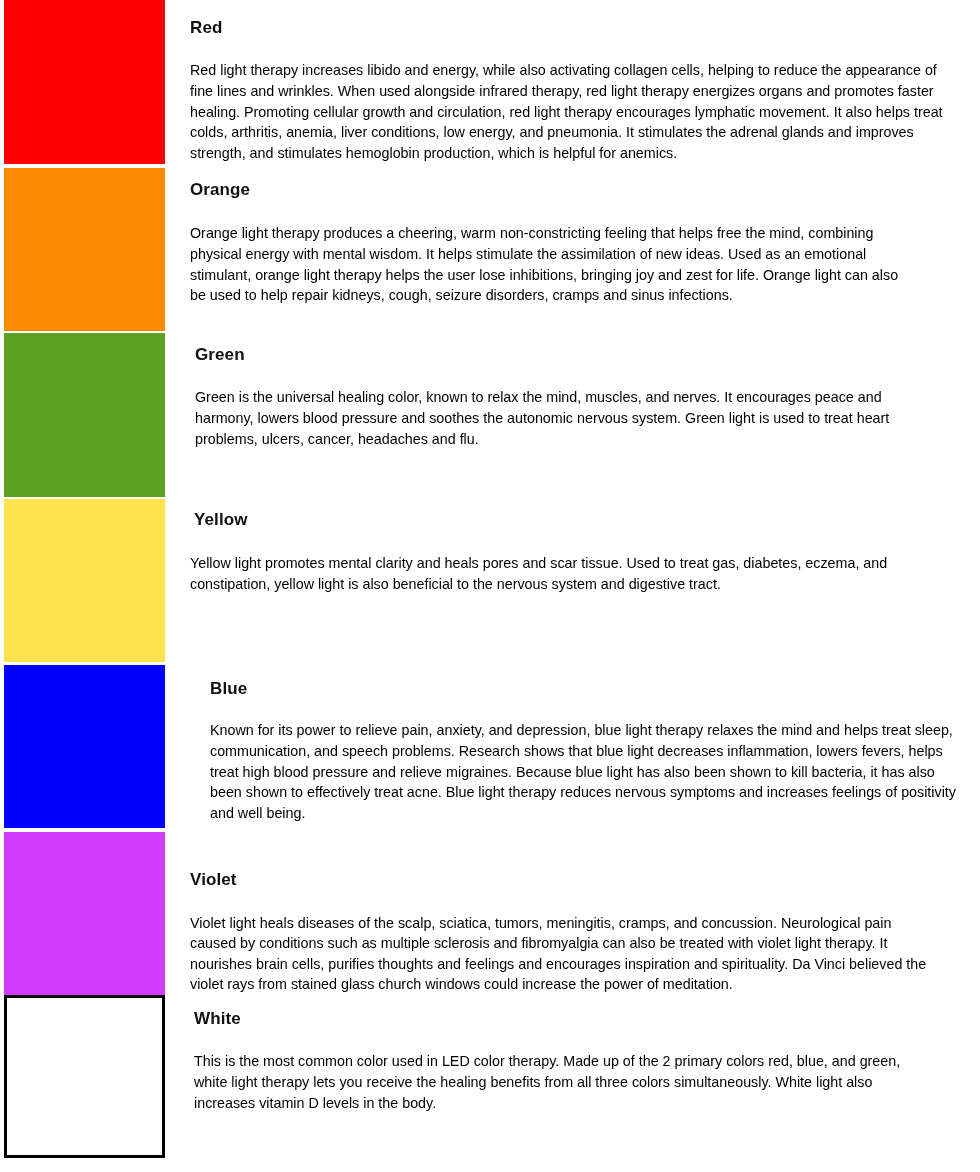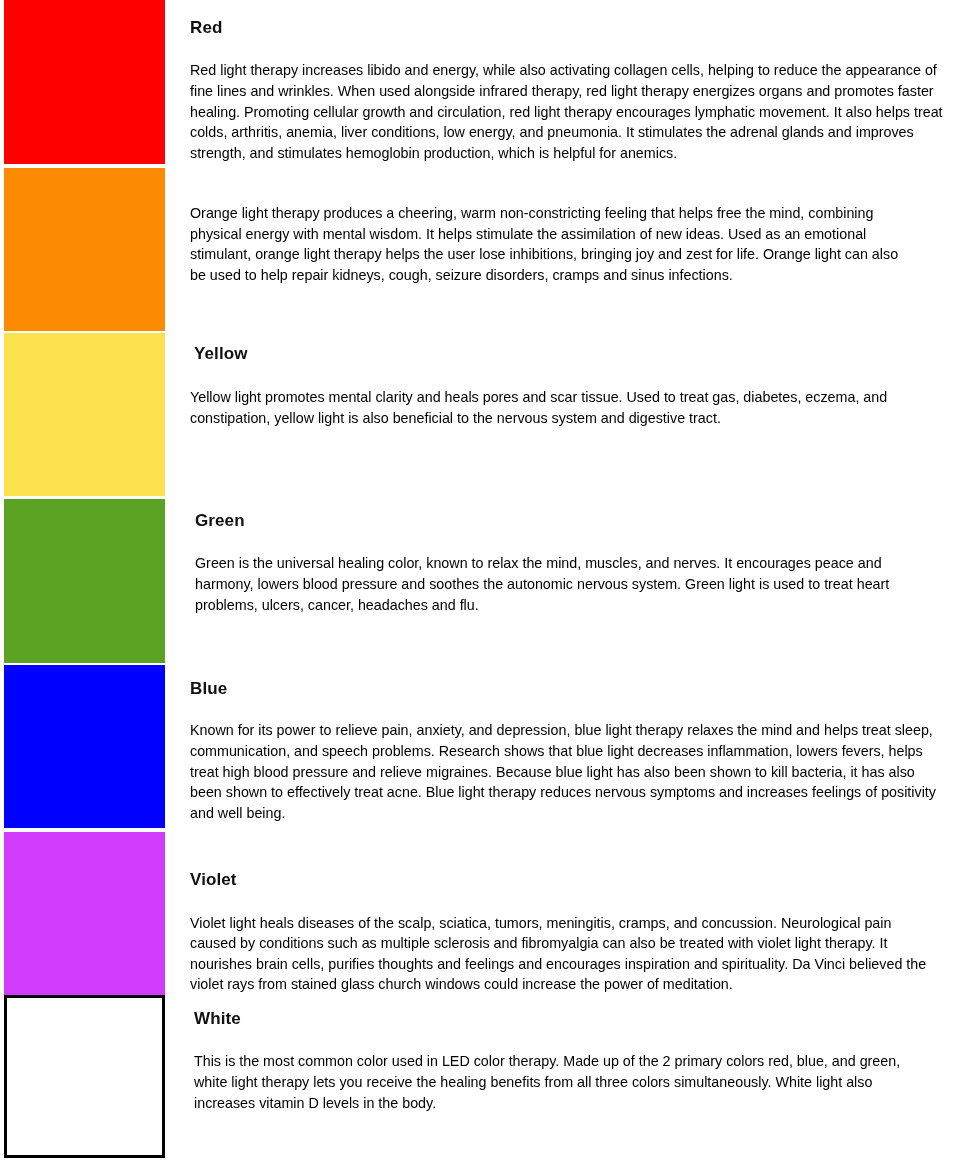--- a/index.html
+++ b/index.html
@@ -72,45 +72,46 @@
       <h2 class="heading">Red</h2>
       <p class="body-text" style="margin-top:22px;max-width:756px;">Red light therapy increases libido and energy, while also activating collagen cells, helping to reduce the appearance of fine lines and wrinkles. When used alongside infrared therapy, red light therapy energizes organs and promotes faster healing. Promoting cellular growth and circulation, red light therapy encourages lymphatic movement. It also helps treat colds, arthritis, anemia, liver conditions, low energy, and pneumonia. It stimulates the adrenal glands and improves strength, and stimulates hemoglobin production, which is helpful for anemics.</p>
     </div>
   </div>
 
   <div class="section" style="height:165px;">
     <div class="swatch-col">
       <div class="swatch" style="height:163px;background:#FC8A02;"></div>
     </div>
     <div class="text-col" style="padding-top:12px;">
+      <h2 class="heading">Orange</h2>
       <p class="body-text" style="margin-top:23px;max-width:724px;">Orange light therapy produces a cheering, warm non-constricting feeling that helps free the mind, combining physical energy with mental wisdom. It helps stimulate the assimilation of new ideas. Used as an emotional stimulant, orange light therapy helps the user lose inhibitions, bringing joy and zest for life. Orange light can also be used to help repair kidneys, cough, seizure disorders, cramps and sinus infections.</p>
+    </div>
+  </div>
+
+  <div class="section" style="height:166px;">
+    <div class="swatch-col">
+      <div class="swatch" style="height:164px;background:#5CA324;"></div>
+    </div>
+    <div class="text-col" style="padding-top:12px;">
+      <h2 class="heading" style="margin-left:5px;">Green</h2>
+      <p class="body-text" style="margin-top:22px;margin-left:5px;max-width:718px;">Green is the universal healing color, known to relax the mind, muscles, and nerves. It encourages peace and harmony, lowers blood pressure and soothes the autonomic nervous system. Green light is used to treat heart problems, ulcers, cancer, headaches and flu.</p>
     </div>
   </div>
 
   <div class="section" style="height:166px;">
     <div class="swatch-col">
       <div class="swatch" style="height:163px;background:#FCE24F;"></div>
     </div>
     <div class="text-col" style="padding-top:11px;">
       <h2 class="heading" style="margin-left:4px;">Yellow</h2>
       <p class="body-text" style="margin-top:23px;max-width:728px;">Yellow light promotes mental clarity and heals pores and scar tissue. Used to treat gas, diabetes, eczema, and constipation, yellow light is also beneficial to the nervous system and digestive tract.</p>
     </div>
   </div>
 
-  <div class="section" style="height:166px;">
-    <div class="swatch-col">
-      <div class="swatch" style="height:164px;background:#5CA324;"></div>
-    </div>
-    <div class="text-col" style="padding-top:12px;">
-      <h2 class="heading" style="margin-left:5px;">Green</h2>
-      <p class="body-text" style="margin-top:22px;margin-left:5px;max-width:718px;">Green is the universal healing color, known to relax the mind, muscles, and nerves. It encourages peace and harmony, lowers blood pressure and soothes the autonomic nervous system. Green light is used to treat heart problems, ulcers, cancer, headaches and flu.</p>
-    </div>
-  </div>
-
-  <div class="section" style="height:165px;">
+  <div class="section" style="height:165px;gap:20px;">
     <div class="swatch-col">
       <div class="swatch" style="height:163px;background:#0000FF;"></div>
     </div>
     <div class="text-col" style="padding-top:14px;">
       <h2 class="heading">Blue</h2>
       <p class="body-text" style="margin-top:21px;max-width:760px;">Known for its power to relieve pain, anxiety, and depression, blue light therapy relaxes the mind and helps treat sleep, communication, and speech problems. Research shows that blue light decreases inflammation, lowers fevers, helps treat high blood pressure and relieve migraines. Because blue light has also been shown to kill bacteria, it has also been shown to effectively treat acne. Blue light therapy reduces nervous symptoms and increases feelings of positivity and well being.</p>
     </div>
   </div>
 
   <div class="section" style="height:165px;align-items:flex-end;">

